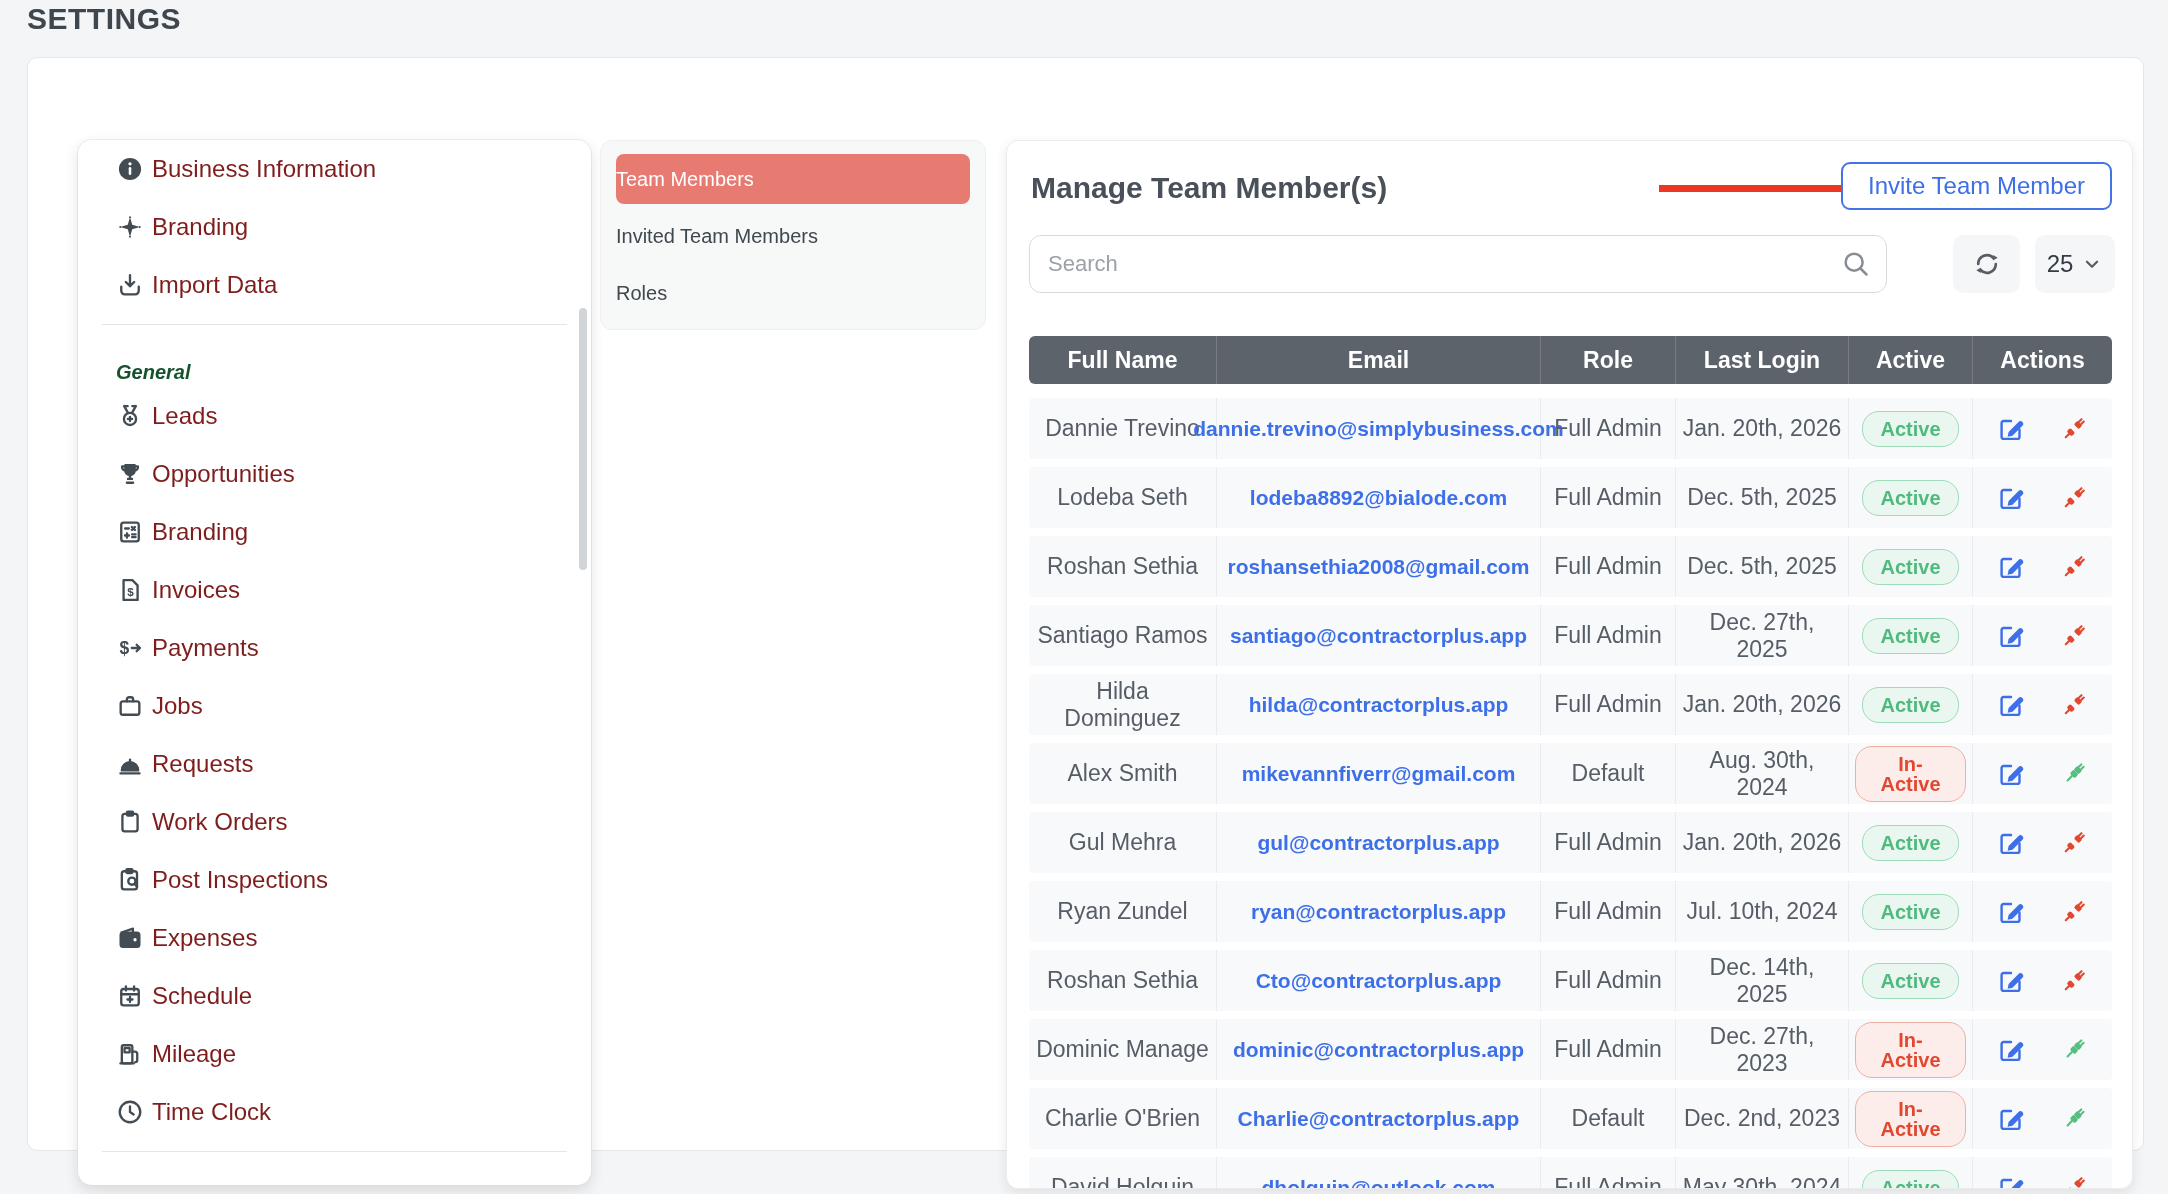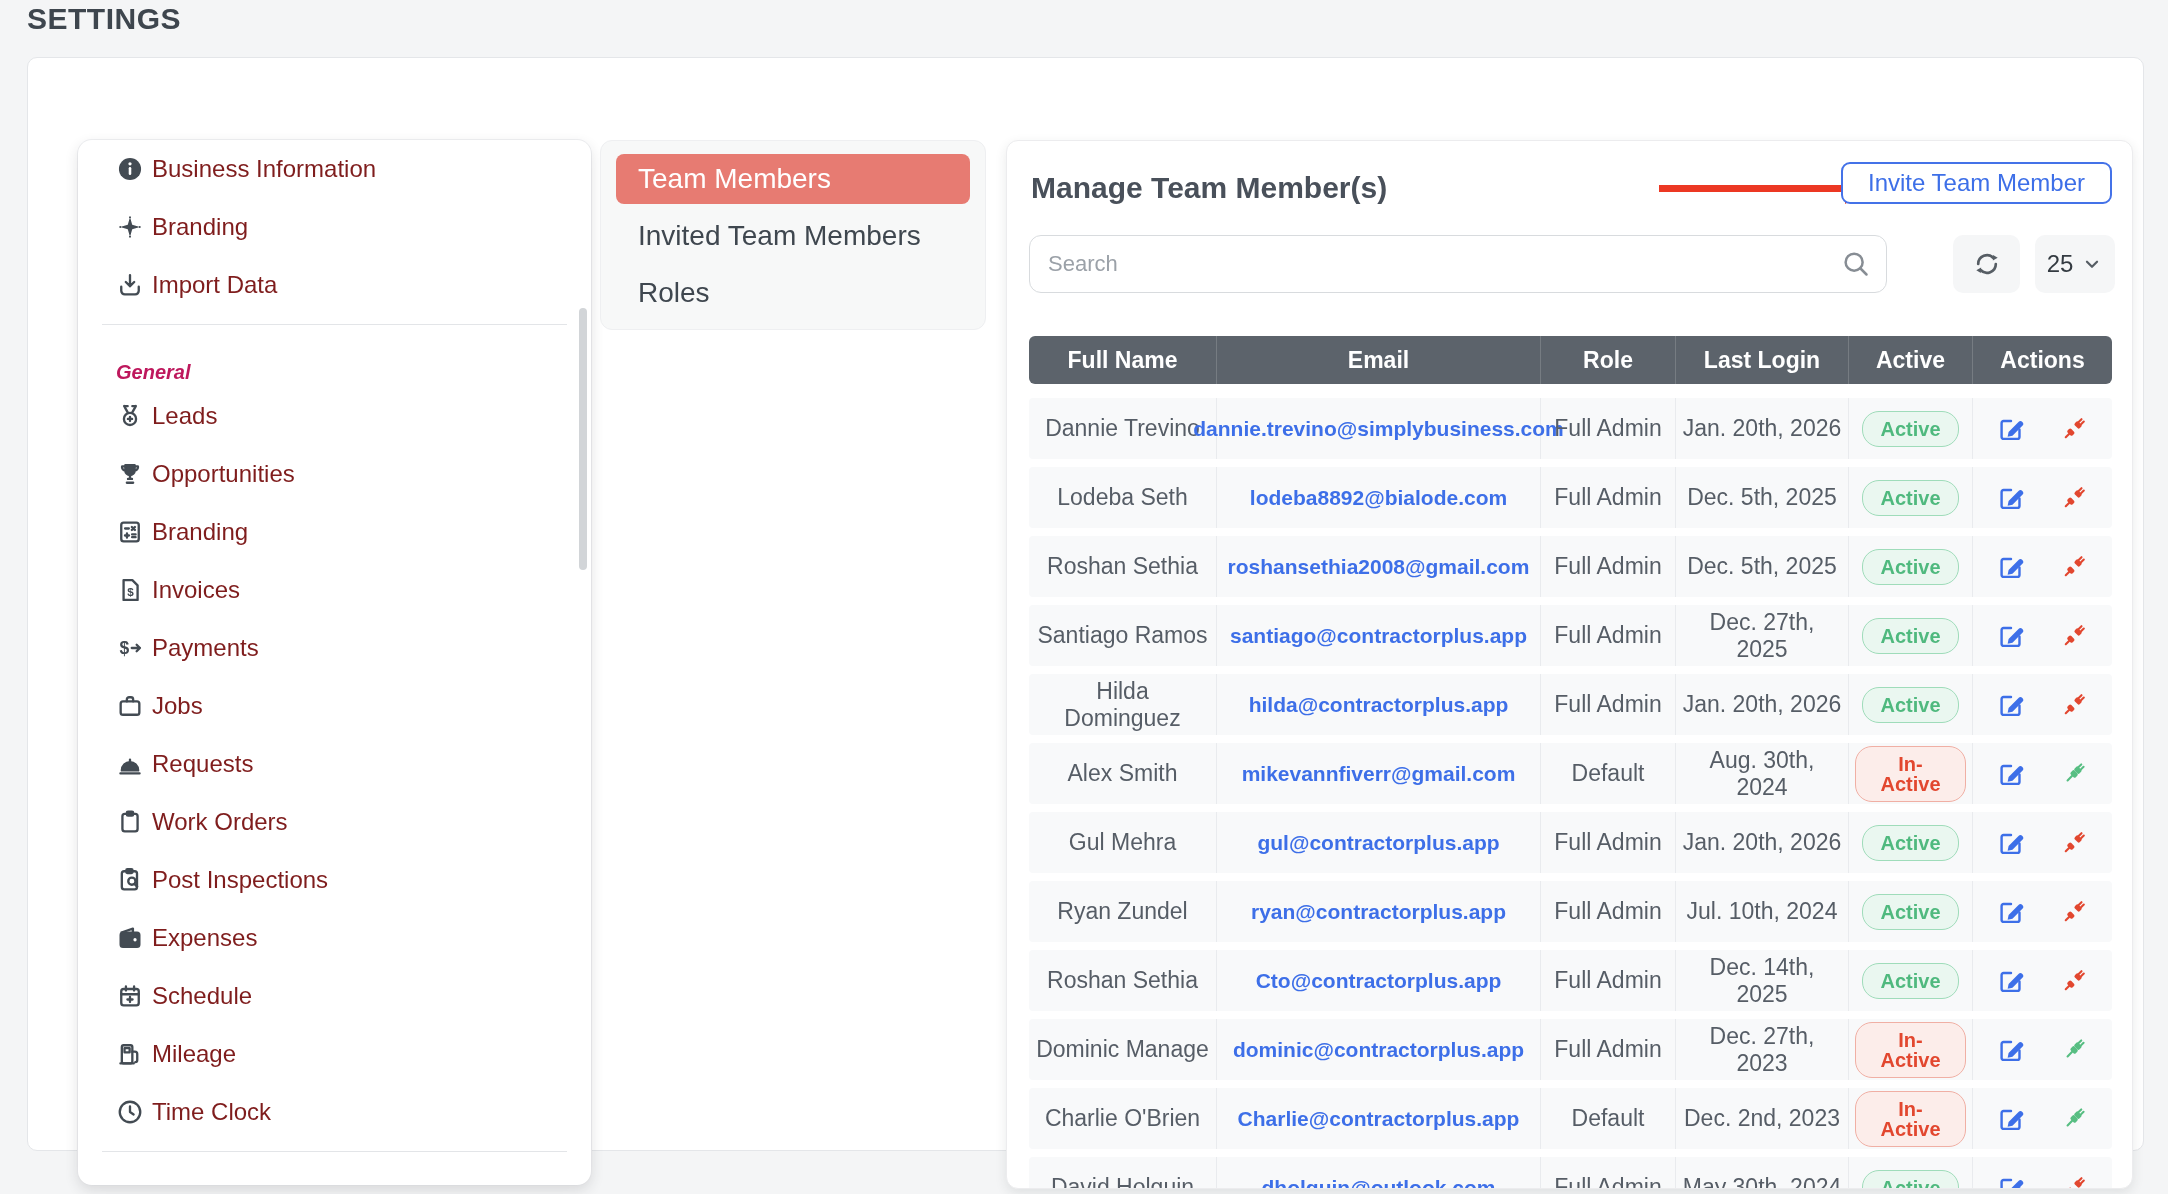--- a/index.html
+++ b/index.html
@@ -14,35 +14,35 @@
 
   
   .sidebar{position:absolute;left:50px;top:82px;width:513px;height:1045px;background:#fff;border-radius:14px;
            box-shadow:0 5px 14px rgba(40,45,50,.14), 0 0 0 1px #f0f1f3;overflow:hidden;}
   .sb-list{padding-top:0;}
   .sb-item{display:flex;align-items:center;height:58px;padding-left:38px;cursor:pointer;color:#3F474F;}
   .sb-icon{width:36px;height:30px;display:flex;align-items:center;color:#434B53;flex:0 0 36px;}
   .sb-icon svg{width:28px;height:28px;}
   .sb-label{font-size:24px;color:#7f1d1d;}
   .sb-divider{border-top:1px solid #e3e5e8;margin:10px 24px;}
-  .sb-group{height:30px;display:flex;align-items:center;padding-left:38px;font-size:20px;font-weight:700;font-style:italic;color:#be185d;margin-top:32px;}
+  .sb-group{height:30px;display:flex;align-items:center;padding-left:38px;font-size:20px;font-weight:700;font-style:italic;color:#14532d;margin-top:32px;}
   .sb-scrollbar{position:absolute;right:4px;top:168px;width:8px;height:262px;border-radius:4px;background:#d2d5d8;}
 
   
   .subnav{position:absolute;left:572px;top:82px;width:386px;height:190px;background:#f7f8f8;border:1px solid #eeeff1;border-radius:12px;padding:13px 15px;}
-  .nav-item{display:flex;align-items:center;height:50px;padding-left:22px;font-size:28px;color:#3F474F;border-radius:8px;cursor:pointer;margin-bottom:7px;}
+  .nav-item{display:flex;align-items:center;height:50px;font-size:20px;color:#3F474F;border-radius:8px;cursor:pointer;margin-bottom:7px;}
   .nav-item.active{background:var(--highlight-salmon);color:#fff;}
 
   
   .main{position:absolute;left:978px;top:82px;width:1127px;height:1049px;background:#fff;border:1px solid #ececee;border-radius:12px;
         box-shadow:0 4px 12px rgba(40,45,50,.10);overflow:hidden;}
   .main-title{position:absolute;left:24px;top:30px;font-size:30px;font-weight:700;color:#49505A;}
   .arrow-shaft{position:absolute;left:652px;top:44px;width:188px;height:7px;background:var(--arrow-red);}
   .arrow-head{position:absolute;left:838px;top:31px;width:0;height:0;border-top:16px solid transparent;border-bottom:16px solid transparent;border-left:26px solid var(--arrow-red);}
-  .invite-btn{position:absolute;right:20px;top:21px;height:42px;padding:0 25px;background:#fff;border:2px solid #4472E8;border-radius:9px;
+  .invite-btn{position:absolute;right:20px;top:21px;height:48px;padding:0 25px;background:#fff;border:2px solid #4472E8;border-radius:9px;
               color:var(--accent-blue);font-size:24px;font-family:inherit;cursor:pointer;display:flex;align-items:center;}
   .search-wrap{position:absolute;left:22px;top:94px;width:858px;height:58px;}
   .search-input{width:100%;height:100%;border:1px solid #d8dbde;border-radius:12px;font-size:22px;padding:0 60px 0 18px;color:#3F474F;font-family:inherit;outline:none;background:#fff;}
   .search-input::placeholder{color:#9BA1A8;}
   .search-icon{position:absolute;right:16px;top:14px;color:#878D94;}
   .icon-btn{position:absolute;top:94px;height:58px;background:#f5f6f7;border:none;border-radius:10px;display:flex;align-items:center;justify-content:center;cursor:pointer;color:#565D64;font-family:inherit;}
   .refresh-btn{left:946px;width:67px;}
   .pagesize-btn{left:1028px;width:80px;gap:8px;font-size:24px;color:#343B42;}
 
   

